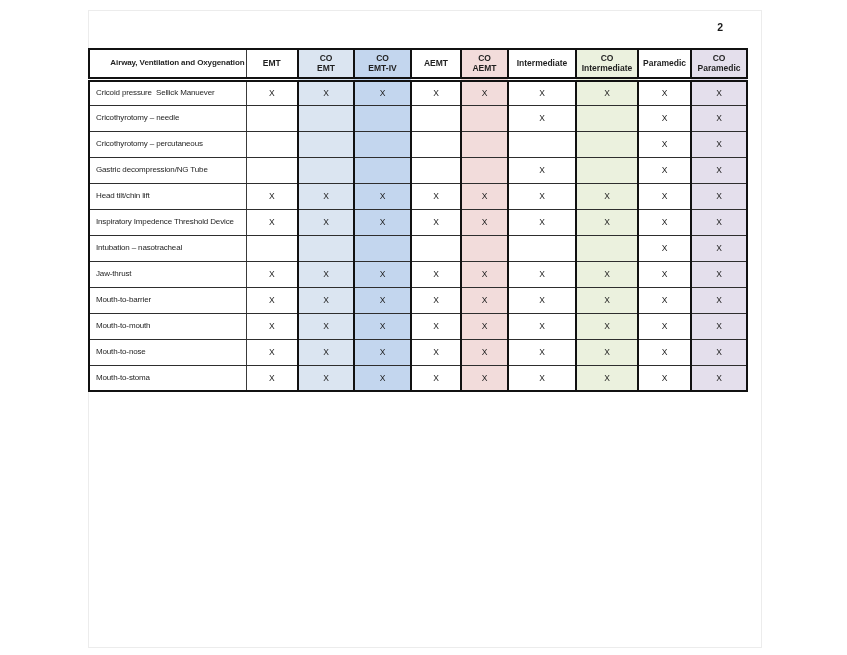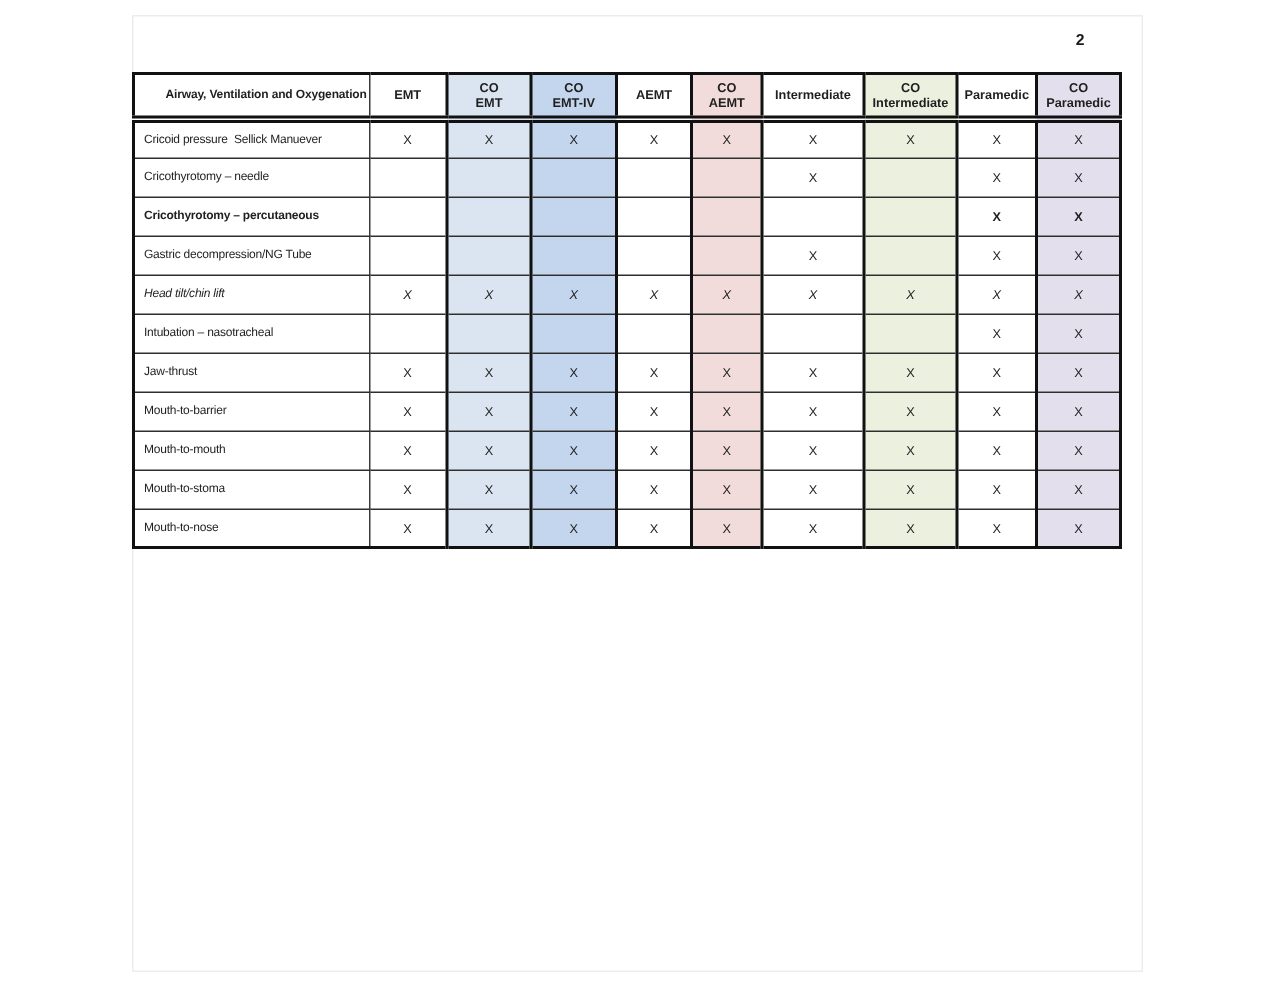--- a/index.html
+++ b/index.html
@@ -144,21 +144,21 @@
             <td></td>
             <td class="thickv" style="background: rgb(219, 229, 241);"></td>
             <td class="thickv" style="background: rgb(195, 214, 238);"></td>
             <td></td>
             <td class="thickv" style="background: rgb(242, 220, 219);"></td>
             <td>X</td>
             <td class="thickv" style="background: rgb(235, 241, 222);"></td>
             <td>X</td>
             <td class="thickv" style="background: rgb(228, 223, 236);">X</td>
           </tr>
-          <tr style="height: 26px; font-weight: bold;">
+          <tr style="height: 26px;">
             <td class="label-cell">
               <div>Cricothyrotomy – percutaneous</div>
             </td>
             <td></td>
             <td class="thickv" style="background: rgb(219, 229, 241);"></td>
             <td class="thickv" style="background: rgb(195, 214, 238);"></td>
             <td></td>
             <td class="thickv" style="background: rgb(242, 220, 219);"></td>
             <td></td>
             <td class="thickv" style="background: rgb(235, 241, 222);"></td>
@@ -172,36 +172,50 @@
             <td></td>
             <td class="thickv" style="background: rgb(219, 229, 241);"></td>
             <td class="thickv" style="background: rgb(195, 214, 238);"></td>
             <td></td>
             <td class="thickv" style="background: rgb(242, 220, 219);"></td>
             <td>X</td>
             <td class="thickv" style="background: rgb(235, 241, 222);"></td>
             <td>X</td>
             <td class="thickv" style="background: rgb(228, 223, 236);">X</td>
           </tr>
-          <tr style="height: 26px; font-style: italic;">
+          <tr style="height: 26px;">
             <td class="label-cell">
               <div>Head tilt/chin lift</div>
             </td>
             <td>X</td>
             <td class="thickv" style="background: rgb(219, 229, 241);">X</td>
             <td class="thickv" style="background: rgb(195, 214, 238);">X</td>
             <td>X</td>
             <td class="thickv" style="background: rgb(242, 220, 219);">X</td>
             <td>X</td>
             <td class="thickv" style="background: rgb(235, 241, 222);">X</td>
             <td>X</td>
             <td class="thickv" style="background: rgb(228, 223, 236);">X</td>
           </tr>
           <tr style="height: 26px;">
             <td class="label-cell">
+              <div>Inspiratory Impedence Threshold Device</div>
+            </td>
+            <td>X</td>
+            <td class="thickv" style="background: rgb(219, 229, 241);">X</td>
+            <td class="thickv" style="background: rgb(195, 214, 238);">X</td>
+            <td>X</td>
+            <td class="thickv" style="background: rgb(242, 220, 219);">X</td>
+            <td>X</td>
+            <td class="thickv" style="background: rgb(235, 241, 222);">X</td>
+            <td>X</td>
+            <td class="thickv" style="background: rgb(228, 223, 236);">X</td>
+          </tr>
+          <tr style="height: 26px;">
+            <td class="label-cell">
               <div>Intubation – nasotracheal</div>
             </td>
             <td></td>
             <td class="thickv" style="background: rgb(219, 229, 241);"></td>
             <td class="thickv" style="background: rgb(195, 214, 238);"></td>
             <td></td>
             <td class="thickv" style="background: rgb(242, 220, 219);"></td>
             <td></td>
             <td class="thickv" style="background: rgb(235, 241, 222);"></td>
             <td>X</td>
@@ -244,35 +258,35 @@
             <td class="thickv" style="background: rgb(195, 214, 238);">X</td>
             <td>X</td>
             <td class="thickv" style="background: rgb(242, 220, 219);">X</td>
             <td>X</td>
             <td class="thickv" style="background: rgb(235, 241, 222);">X</td>
             <td>X</td>
             <td class="thickv" style="background: rgb(228, 223, 236);">X</td>
           </tr>
           <tr style="height: 26px;">
             <td class="label-cell">
+              <div>Mouth-to-nose</div>
+            </td>
+            <td>X</td>
+            <td class="thickv" style="background: rgb(219, 229, 241);">X</td>
+            <td class="thickv" style="background: rgb(195, 214, 238);">X</td>
+            <td>X</td>
+            <td class="thickv" style="background: rgb(242, 220, 219);">X</td>
+            <td>X</td>
+            <td class="thickv" style="background: rgb(235, 241, 222);">X</td>
+            <td>X</td>
+            <td class="thickv" style="background: rgb(228, 223, 236);">X</td>
+          </tr>
+          <tr style="height: 26px;">
+            <td class="label-cell">
               <div>Mouth-to-stoma</div>
-            </td>
-            <td>X</td>
-            <td class="thickv" style="background: rgb(219, 229, 241);">X</td>
-            <td class="thickv" style="background: rgb(195, 214, 238);">X</td>
-            <td>X</td>
-            <td class="thickv" style="background: rgb(242, 220, 219);">X</td>
-            <td>X</td>
-            <td class="thickv" style="background: rgb(235, 241, 222);">X</td>
-            <td>X</td>
-            <td class="thickv" style="background: rgb(228, 223, 236);">X</td>
-          </tr>
-          <tr style="height: 26px;">
-            <td class="label-cell">
-              <div>Mouth-to-nose</div>
             </td>
             <td>X</td>
             <td class="thickv" style="background: rgb(219, 229, 241);">X</td>
             <td class="thickv" style="background: rgb(195, 214, 238);">X</td>
             <td>X</td>
             <td class="thickv" style="background: rgb(242, 220, 219);">X</td>
             <td>X</td>
             <td class="thickv" style="background: rgb(235, 241, 222);">X</td>
             <td>X</td>
             <td class="thickv" style="background: rgb(228, 223, 236);">X</td>

